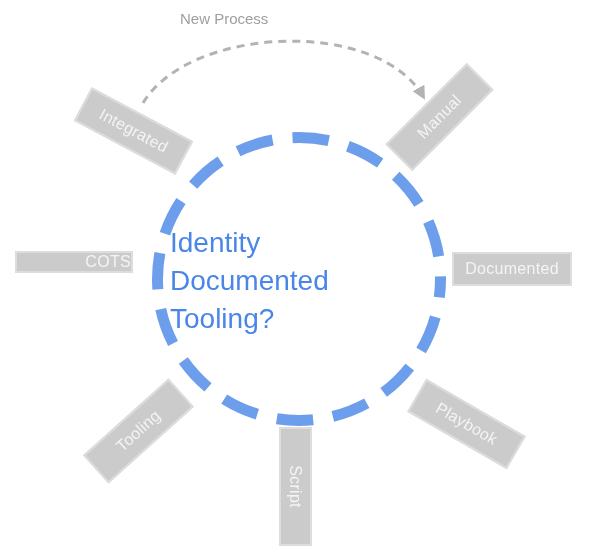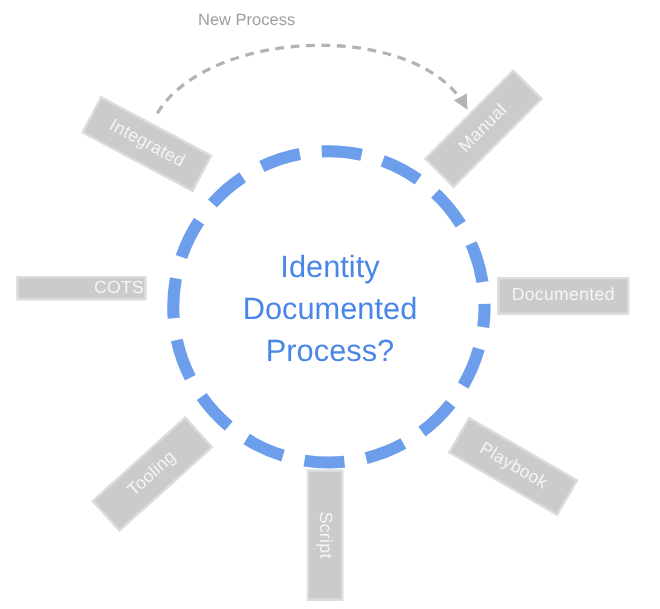--- a/index.html
+++ b/index.html
@@ -50,21 +50,20 @@
   .box-integrated{left:76px;top:112px;width:115px;height:38px;transform:rotate(28deg);}
   .box-manual{left:382px;top:98px;width:115px;height:38px;transform:rotate(-45deg);}
   .box-cots{left:15px;top:251px;width:118px;height:22px;justify-content:flex-end;}
   .box-documented{left:452px;top:252px;width:120px;height:34px;}
   .box-tooling{left:81px;top:412px;width:115px;height:38px;transform:rotate(-42deg);}
   .box-script{left:236px;top:470px;width:119px;height:33px;transform:rotate(90deg);}
   .box-playbook{left:409px;top:405px;width:115px;height:38px;transform:rotate(30deg);}
   .center-title{
     position:absolute;
     left:170px;top:224px;width:260px;
-    text-align:center;
     color:var(--accent-blue);
     font-size:28px;
     line-height:38px;
   }
   .annotation-label{
     position:absolute;
     left:180px;top:10px;width:222px;
     color:var(--annotation-gray);
     font-size:15px;
   }
@@ -84,21 +83,21 @@
     <circle class="cycle-circle" cx="299" cy="279" r="141.5"></circle>
 
     <path class="process-arc" d="M 143 103 C 190 25, 380 18, 424 98" marker-end="url(#arrow)"></path>
   </svg>
 
   <div class="annotation-label">New Process</div>
 
   <div class="center-title">
     <div>Identity</div>
     <div>Documented</div>
-    <div>Process?</div>
+    <div>Tooling?</div>
   </div>
 
   <div class="node-box box-integrated">
     <span>Integrated</span>
   </div>
 
   <div class="node-box box-manual">
     <span>Manual</span>
   </div>
 

